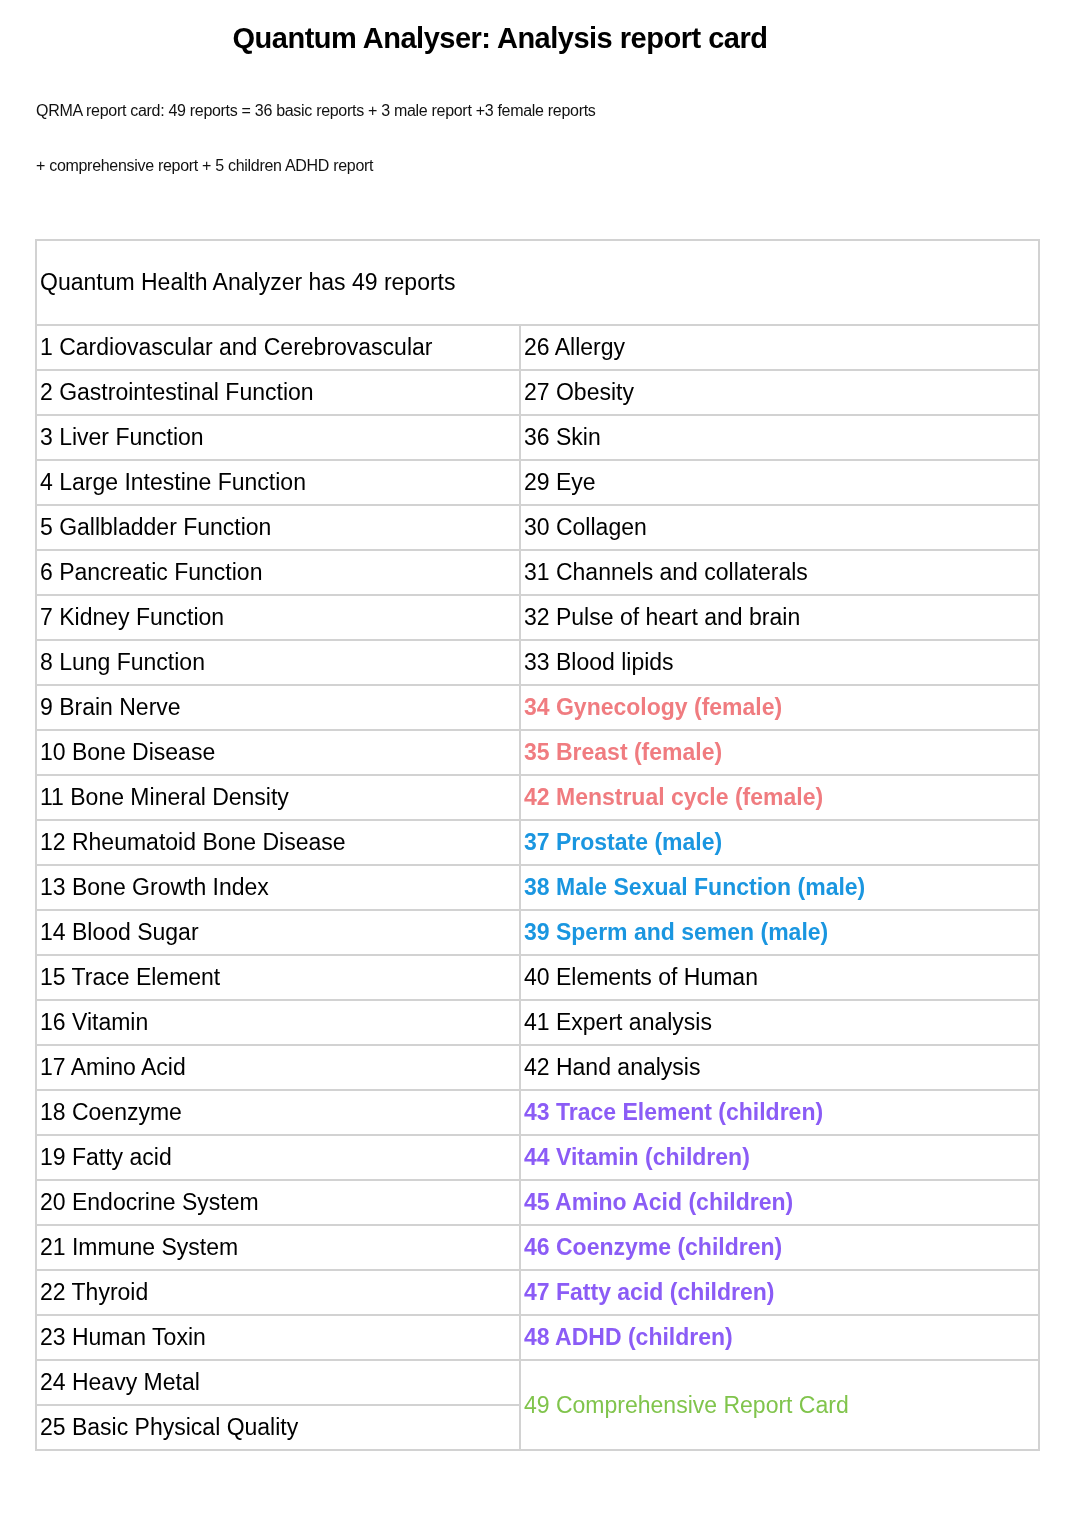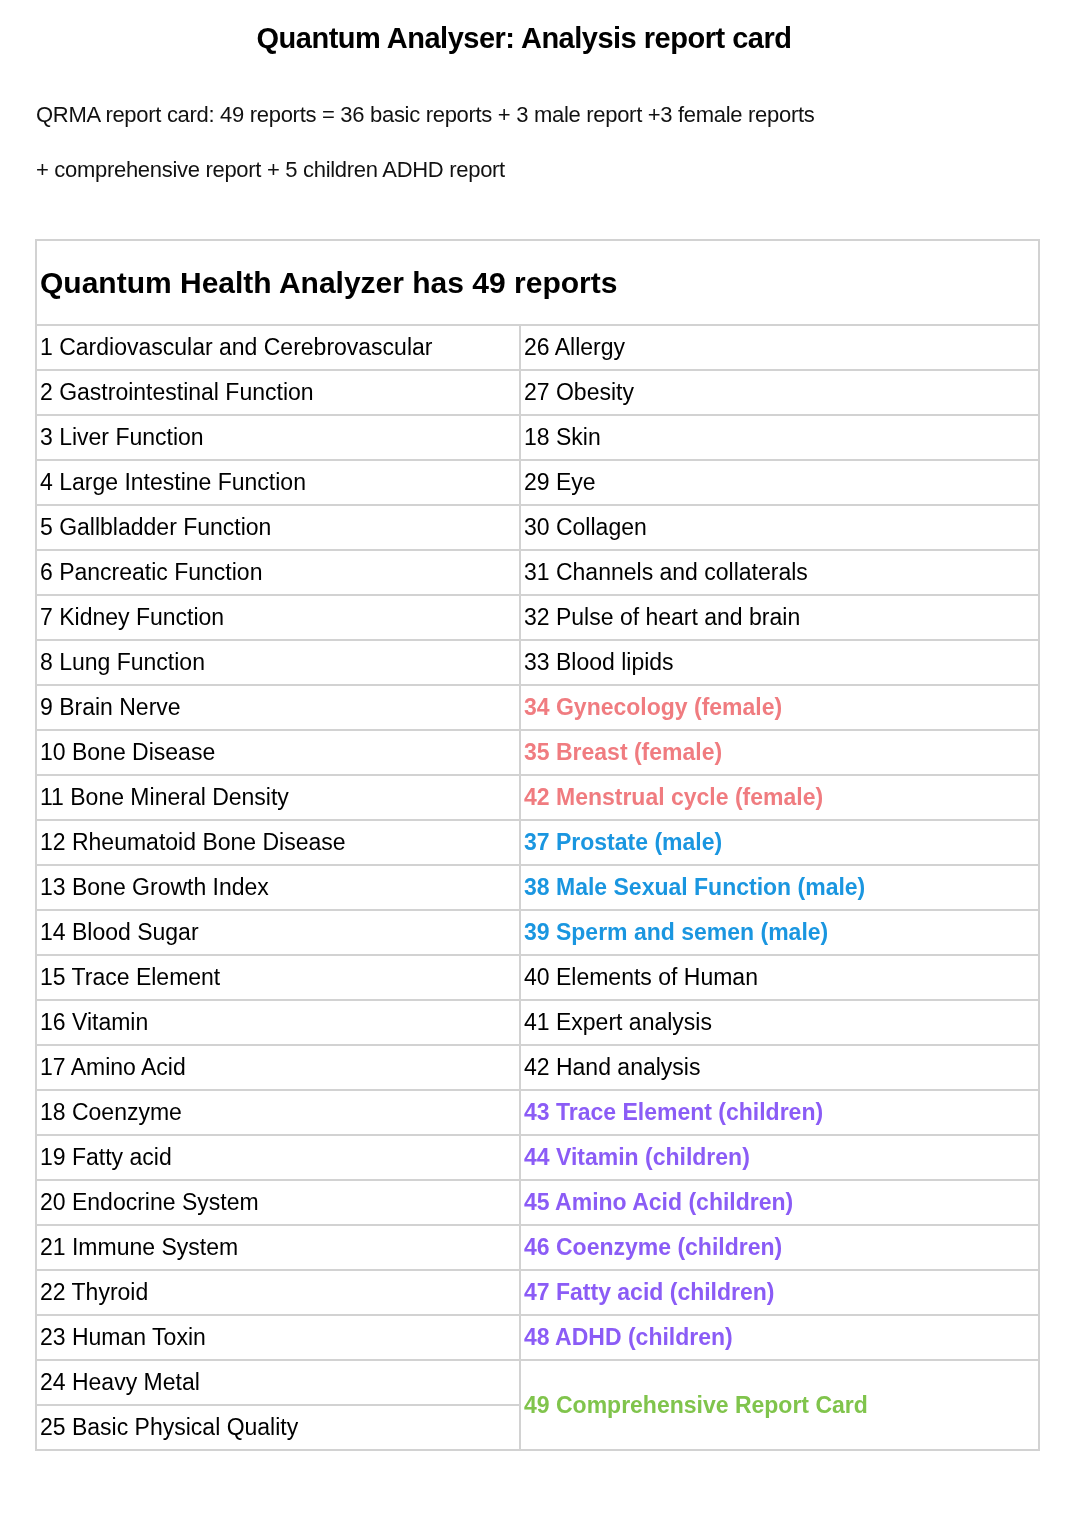--- a/index.html
+++ b/index.html
@@ -1,44 +1,43 @@
 <!DOCTYPE html>
 <html><head>
 <meta charset="utf-8">
 <style>
   html, body { margin: 0; padding: 0; background: #ffffff; }
   body { width: 1088px; height: 1536px; position: relative; overflow: hidden; }
   .title {
     position: absolute; left: 0; top: 22px; width: 1000px; text-align: center;
     font-family: "Liberation Sans", sans-serif; font-weight: bold; font-size: 29px; color: #000;
     letter-spacing: -0.5px;
-    padding-left: 24px;
   }
   .intro {
     position: absolute; left: 36px;
-    font-family: "Liberation Sans", sans-serif; font-size: 22px; color: #111;
+    font-family: "Liberation Sans", sans-serif; font-size: 16px; color: #111;
     letter-spacing: -0.3px;
   }
   .intro1 { top: 102px; }
   .intro2 { top: 157px; }
   table {
     position: absolute; left: 35px; top: 239px; width: 1005px;
     border-collapse: collapse;
     font-family: "Liberation Sans", sans-serif; font-size: 23px;
   }
   td {
     border: 2px solid #d2d2d2; padding: 0 3px; height: 43px; color: #000;
     vertical-align: middle; white-space: nowrap;
   }
   td.left { width: 476px; }
-  td.head { height: 83px; font-weight: bold; font-size: 30px; }
+  td.head { height: 83px; font-weight: normal; font-size: 23px; }
   .female { color: #f07c80; font-weight: bold; border-radius: 16px; }
   .male { color: #1a96e0; font-weight: bold; margin-left: 9px; }
   .children { color: #8b5cf6; font-weight: bold; }
-  .comp { color: #80c44c; font-weight: bold; margin-top: 23px; }
+  .comp { color: #80c44c; font-weight: normal; margin-top: 23px; }
   .plain { color: #000; border-radius: 7px; }
 </style>
 </head>
 <body>
 
 <div class="title">Quantum Analyser: Analysis report card</div>
 <div class="intro intro1">QRMA report card: 49 reports = 36 basic reports + 3 male report +3 female reports</div>
 <div class="intro intro2">+ comprehensive report + 5 children ADHD report</div>
 
 <table>
@@ -49,21 +48,21 @@
   <tr>
         <td class="left">1 Cardiovascular and Cerebrovascular</td>
         <td class="plain">26 Allergy</td>
       </tr>
   <tr>
         <td class="left">2 Gastrointestinal Function</td>
         <td class="plain">27 Obesity</td>
       </tr>
   <tr>
         <td class="left">3 Liver Function</td>
-        <td class="plain">18 Skin</td>
+        <td class="plain">36 Skin</td>
       </tr>
   <tr>
         <td class="left">4 Large Intestine Function</td>
         <td class="plain">29 Eye</td>
       </tr>
   <tr>
         <td class="left">5 Gallbladder Function</td>
         <td class="plain">30 Collagen</td>
       </tr>
   <tr>

